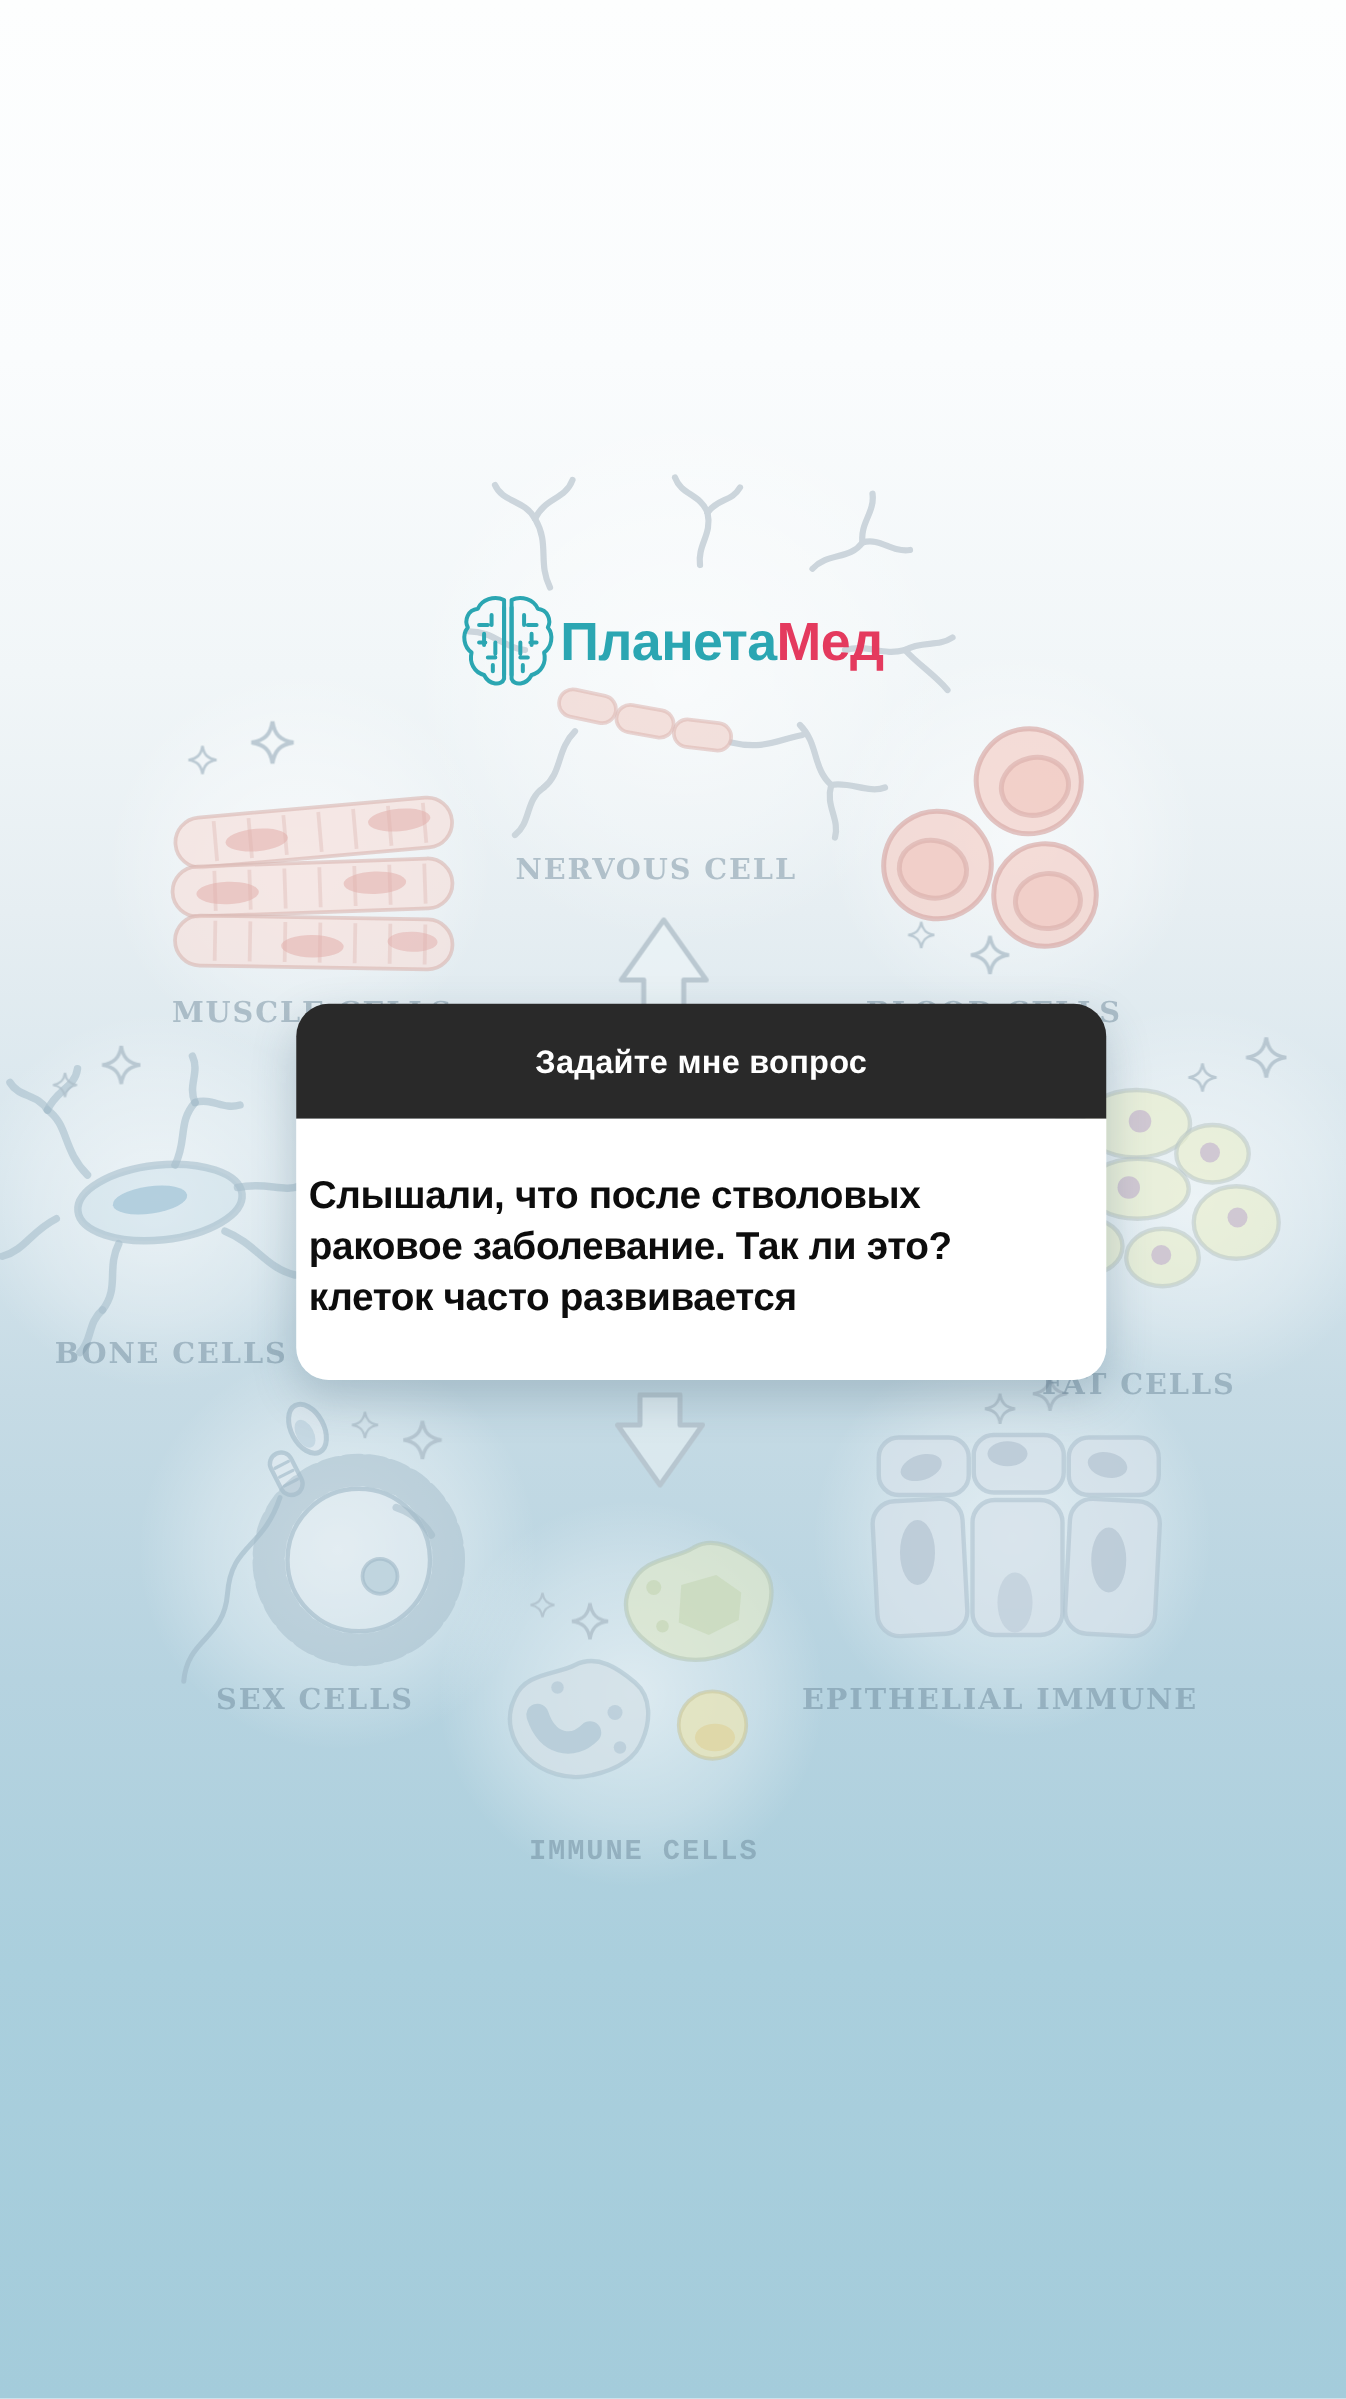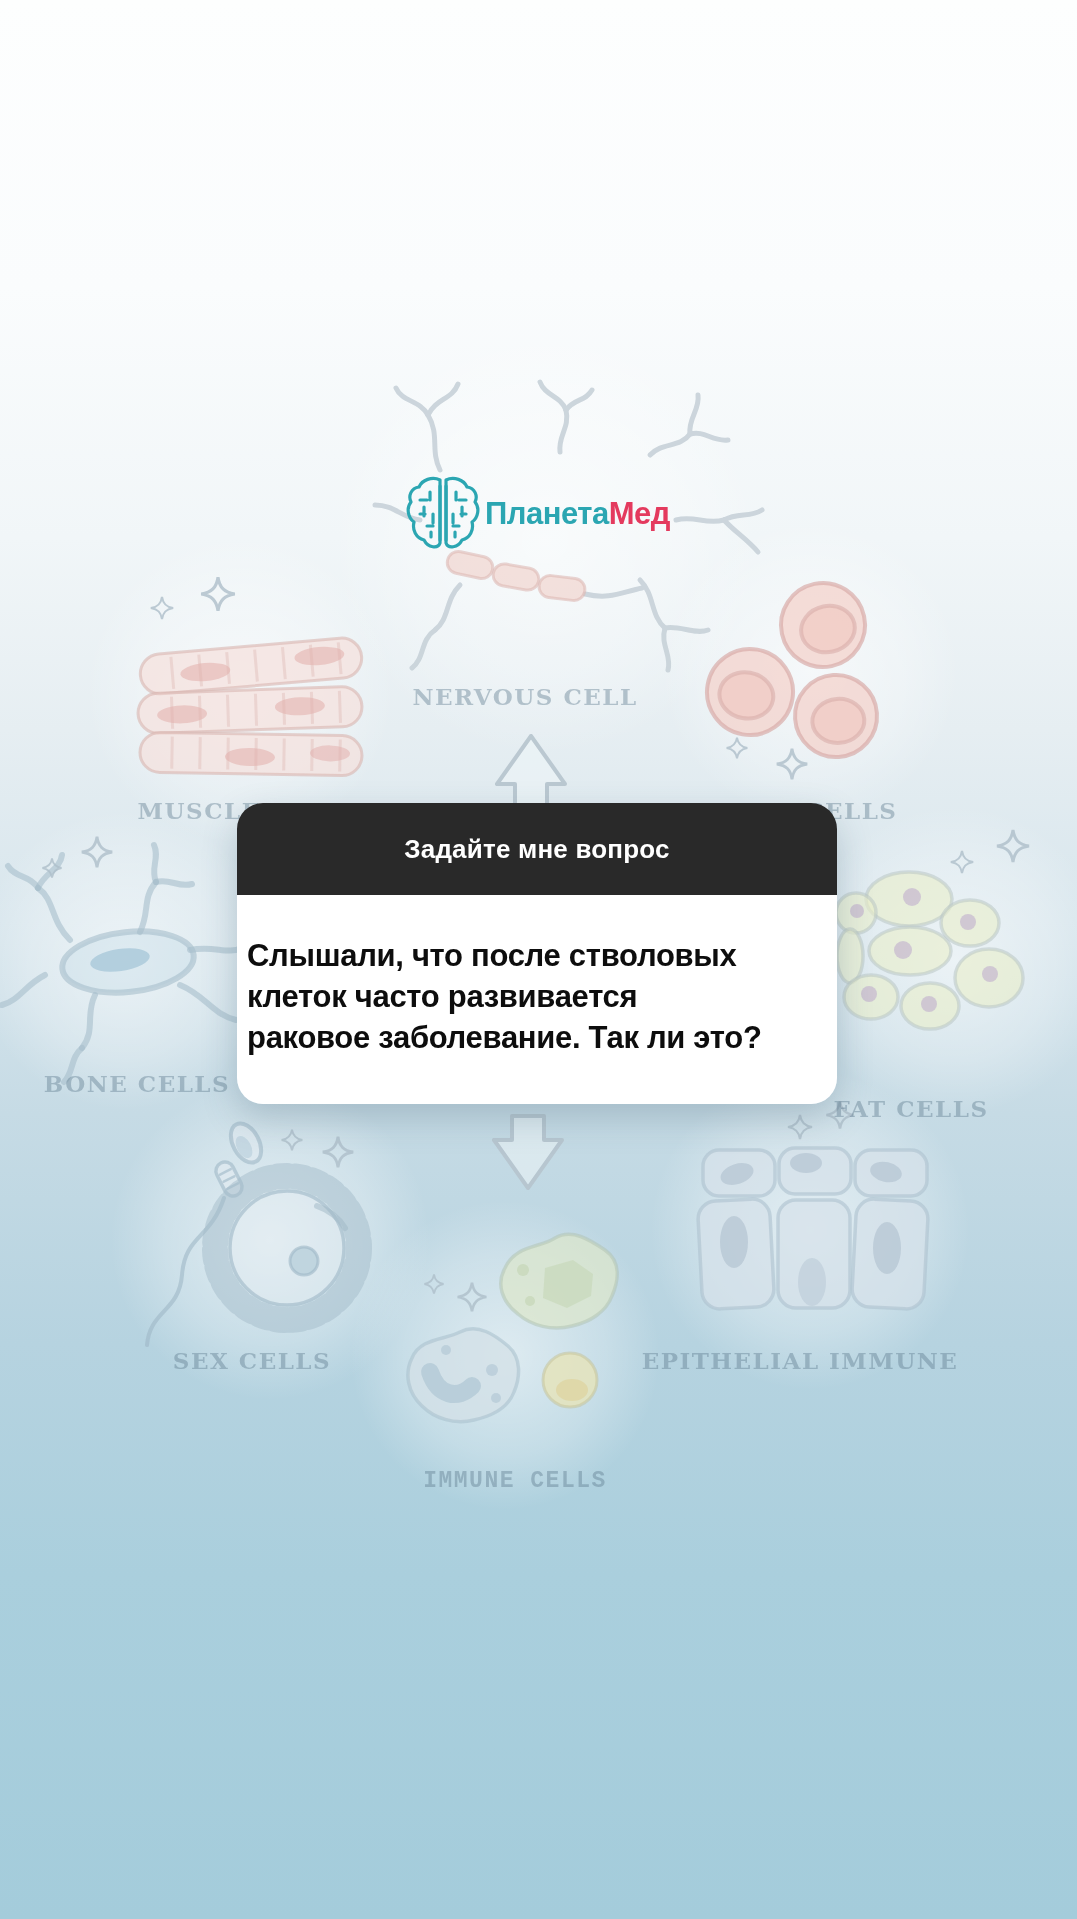--- a/index.html
+++ b/index.html
@@ -16,27 +16,27 @@
     position:absolute; transform:translate(-50%,-50%);
     font-family:"DejaVu Serif", serif; font-weight:700; font-size:23px;
     letter-spacing:1.5px; color:rgba(95,124,143,0.42); white-space:nowrap;
   }
 
   .logo{
     position:absolute; top:474px; left:538px; transform:translateX(-50%);
     display:flex; align-items:center; gap:5px;
   }
   .logo-text{
-    font-size:31px; font-weight:700; letter-spacing:-0.5px; color:#2ba6b2;
+    font-size:43px; font-weight:700; letter-spacing:-0.5px; color:#2ba6b2;
     white-space:nowrap;
   }
   .logo-text .med{ color:#e43a5e; }
 
   .sticker{
-    position:absolute; left:237px; top:803px; width:600px;
+    position:absolute; left:237px; top:803px; width:648px;
     border-radius:26px; box-shadow:0 14px 34px rgba(60,90,110,0.25);
   }
   .sticker-header{
     height:92px; background:#292929; border-radius:26px 26px 0 0;
     display:flex; align-items:center; justify-content:center;
     color:#ffffff; font-size:26px; font-weight:700; letter-spacing:0.2px;
   }
   .sticker-body{
     background:#ffffff; border-radius:0 0 26px 26px;
     padding:40px 10px 46px; text-align:left;
@@ -285,18 +285,18 @@
       <path d="M14,26 h7 M14,40 h5 M21,52 h6 M24,18 v8 M18,33 v9 M27,40 v9 M25,58 v5"></path>
       <path d="M60,26 h-7 M60,40 h-5 M53,52 h-6 M50,18 v8 M56,33 v9 M47,40 v9 M49,58 v5"></path>
     </svg>
     <div class="logo-text"><span>Планета</span><span class="med">Мед</span></div>
   </div>
 
   <div class="sticker">
     <div class="sticker-header">Задайте мне вопрос</div>
     <div class="sticker-body">
       <div class="q-line">Слышали, что после стволовых</div>
+      <div class="q-line">раковое заболевание. Так ли это?</div>
       <div class="q-line">клеток часто развивается</div>
-      <div class="q-line">раковое заболевание. Так ли это?</div>
     </div>
   </div>
 
 </div>
 
 </body></html>

